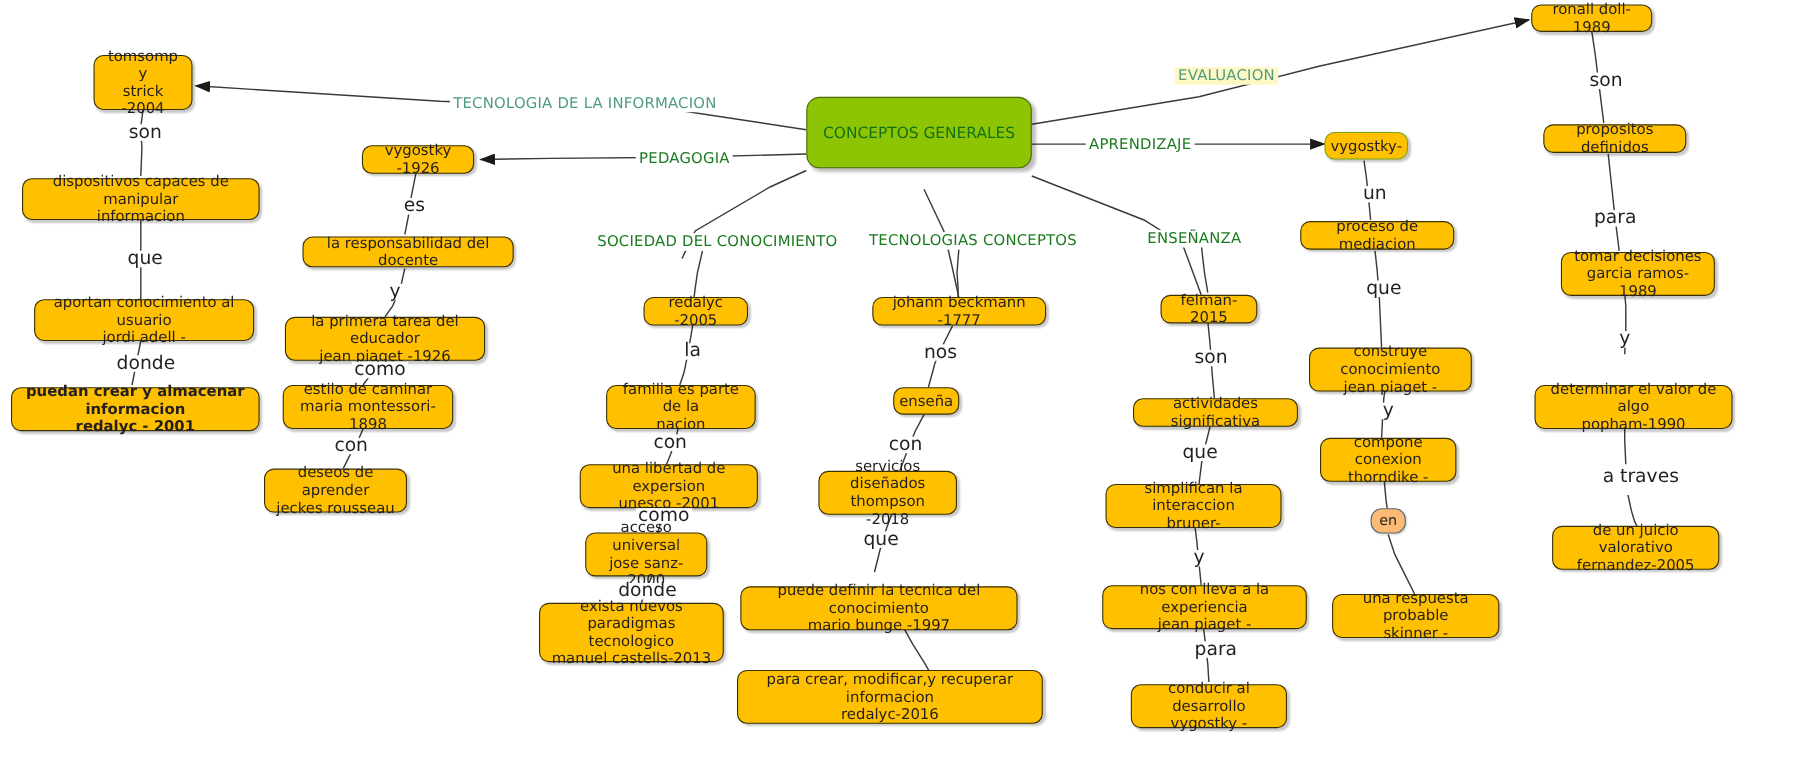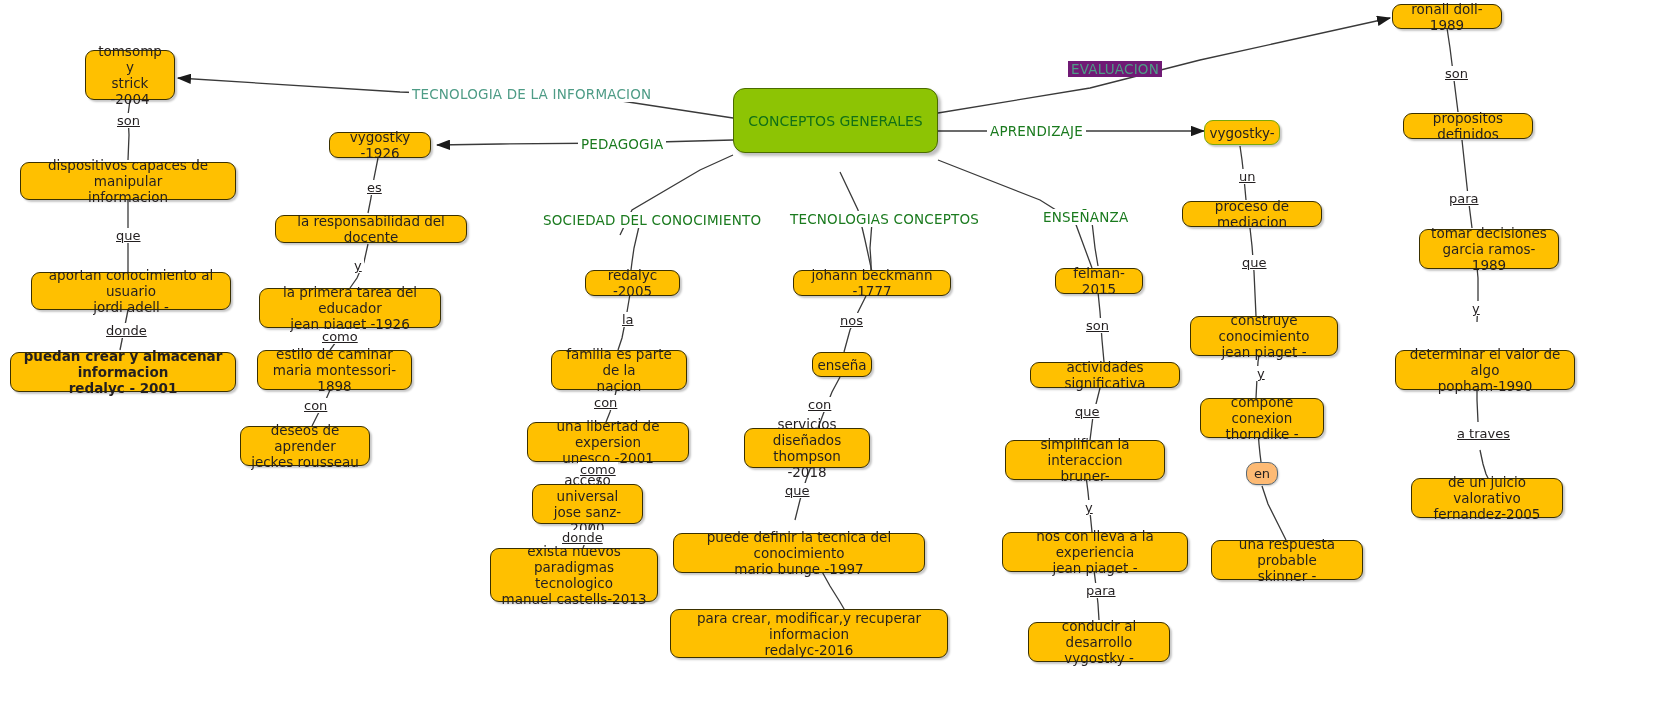--- a/index.html
+++ b/index.html
@@ -50,41 +50,40 @@
   }
   .node.bluechip {
     background: #fdba74;
     border: 1px solid #5a6a75;
     border-radius: 10px;
     font-size: 13px;
     box-shadow: 1px 1px 2px rgba(0,0,0,0.2);
   }
   .linklabel {
     position: absolute;
-    font-size: 13px;
+    font-size: 17px;
     line-height: 15px;
     color: #231f20;
     background: #ffffff;
     white-space: nowrap;
     padding: 0 2px;
     text-align: center;
-    text-decoration: underline;
   }
   .mainlabel {
     position: absolute;
     font-size: 13.5px;
     line-height: 16px;
     color: #1a7a1e;
     background: #ffffff;
     white-space: nowrap;
     padding: 0 3px;
     letter-spacing: 0.2px;
   }
   .mainlabel.teal { color: #4e9c86; }
-  .mainlabel.tealhl { color: #4e9c86; background: #701a75; }
+  .mainlabel.tealhl { color: #4e9c86; background: #fef9c3; }
 </style>
 </head>
 <body>
 
 <div id="canvas">
 
   <svg id="edges" viewBox="0 0 1653 703">
     <defs>
       <marker id="arrow" markerWidth="11" markerHeight="8" refX="10" refY="4" orient="auto">
         <path d="M0,0 L11,4 L0,8 z" fill="#1a1a1a"></path>

